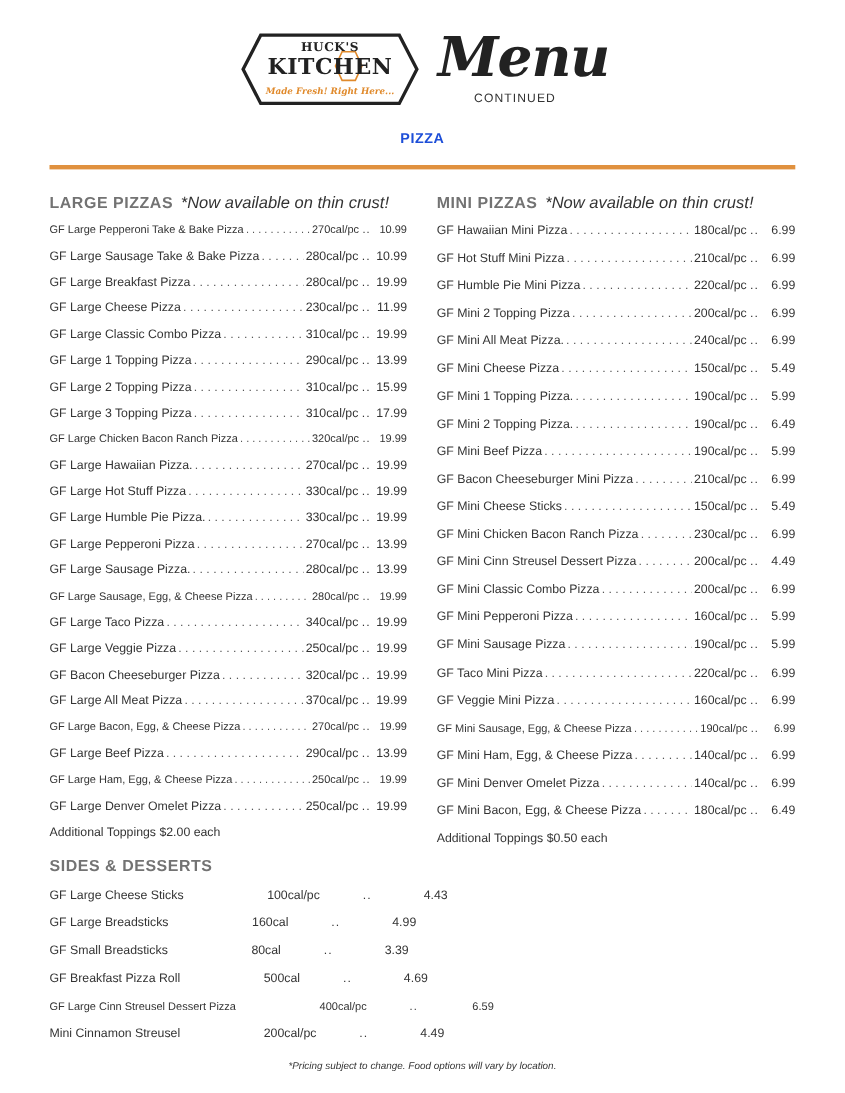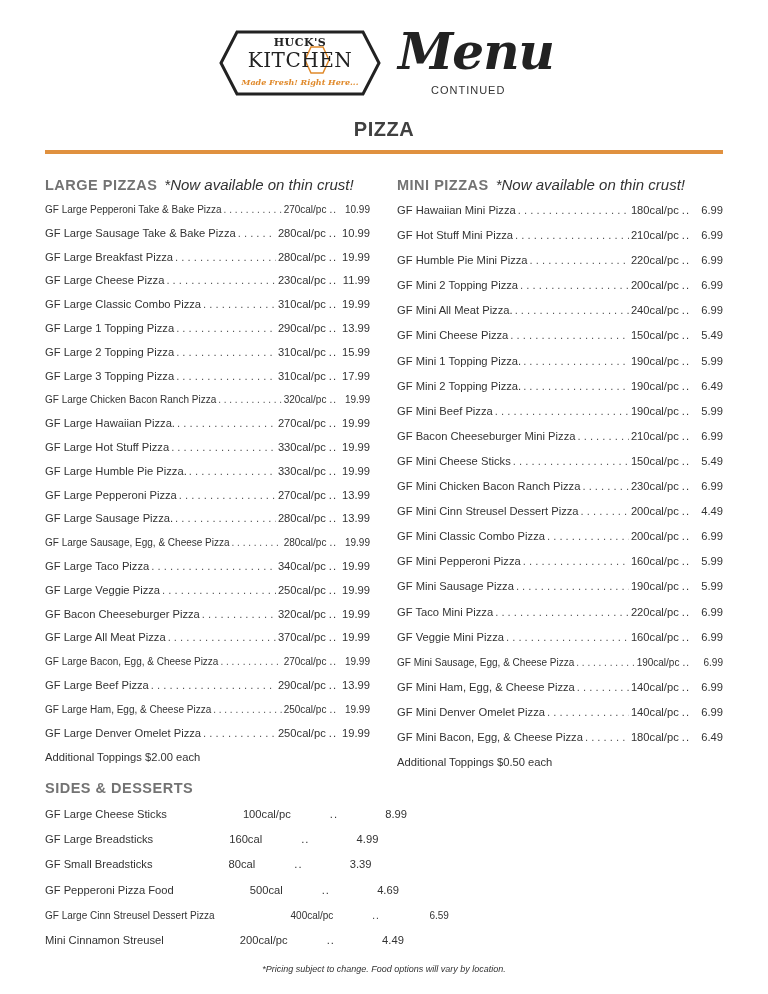--- a/index.html
+++ b/index.html
@@ -6,30 +6,30 @@
   body { width: 768px; height: 994px; position: relative; overflow: hidden;
          font-family: "DejaVu Sans", sans-serif; color: #222; }
 
   
   .header { position: absolute; left: 0; top: 22px; width: 660px; height: 90px; }
   .logo { position: absolute; left: 219px; top: 8px; width: 162px; height: 66px; }
   .logo svg { position: absolute; left: 0; top: 0; }
   .logo .huck { position: absolute; left: 0; width: 162px; top: 6px; text-align: center;
                 font-family: "DejaVu Serif", serif; font-weight: bold; font-size: 11px; color: #222; letter-spacing: 0.5px; }
   .logo .kitchen { position: absolute; left: 0; width: 162px; top: 18px; text-align: center;
-                font-family: "DejaVu Serif", serif; font-weight: normal; font-size: 20px; color: #222; letter-spacing: 0.5px; }
+                font-family: "DejaVu Serif", serif; font-weight: bold; font-size: 20px; color: #222; letter-spacing: 0.5px; }
   .logo .tagline { position: absolute; left: 0; width: 162px; top: 47px; text-align: center;
                 font-family: "DejaVu Serif", serif; font-style: italic; font-weight: bold; font-size: 8px; color: #e08a2c; }
   .menu-script { position: absolute; left: 398px; top: 0px; font-family: "DejaVu Serif", serif;
                  font-style: italic; font-weight: bold; font-size: 50px; color: #222; letter-spacing: -1px; line-height: 60px; }
   .continued { position: absolute; left: 431px; top: 62px; font-family: "Liberation Sans", sans-serif;
                font-size: 11px; letter-spacing: 1px; color: #333; }
 
   .section-title { position: absolute; left: 0; width: 768px; top: 118px; text-align: center;
-                   font-family: "Liberation Sans", sans-serif; font-weight: bold; font-size: 20px; color: #404040; letter-spacing: 0.5px; }
+                   font-family: "Liberation Sans", sans-serif; font-weight: bold; font-size: 13px; color: #1d4ed8; letter-spacing: 0.5px; }
   .rule { position: absolute; left: 45px; top: 150px; width: 678px; height: 4px; background: #e0913f; }
 
   .col { position: absolute; }
   .col-left { left: 45px; top: 176px; width: 325px; }
   .col-right { left: 397px; top: 176px; width: 326px; }
 
   .cat-head { height: 22px; display: flex; align-items: baseline; white-space: nowrap; }
   .cat-title { font-family: "Liberation Sans", sans-serif; font-weight: bold; font-size: 14.5px; color: #737373; letter-spacing: 0.5px; }
   .cat-note { font-family: "Liberation Sans", sans-serif; font-style: italic; font-size: 15px; color: #333; margin-left: 7px; }
 
@@ -411,38 +411,38 @@
 <div class="sides">
   <div class="cat-head">
     <span class="cat-title">SIDES &amp; DESSERTS</span>
   </div>
   <div id="sides-list">
       <div class="item">
     <span class="name">GF Large Cheese Sticks</span>
     <span class="dots"></span>
     <span class="cal">100cal/pc</span>
     <span class="sep">..</span>
-    <span class="price">8.99</span>
+    <span class="price">4.43</span>
   </div>
       <div class="item">
     <span class="name">GF Large Breadsticks</span>
     <span class="dots"></span>
     <span class="cal">160cal</span>
     <span class="sep">..</span>
     <span class="price">4.99</span>
   </div>
       <div class="item">
     <span class="name">GF Small Breadsticks</span>
     <span class="dots"></span>
     <span class="cal">80cal</span>
     <span class="sep">..</span>
     <span class="price">3.39</span>
   </div>
       <div class="item">
-    <span class="name">GF Pepperoni Pizza Food</span>
+    <span class="name">GF Breakfast Pizza Roll</span>
     <span class="dots"></span>
     <span class="cal">500cal</span>
     <span class="sep">..</span>
     <span class="price">4.69</span>
   </div>
       <div class="item small">
     <span class="name">GF Large Cinn Streusel Dessert Pizza</span>
     <span class="dots"></span>
     <span class="cal">400cal/pc</span>
     <span class="sep">..</span>

